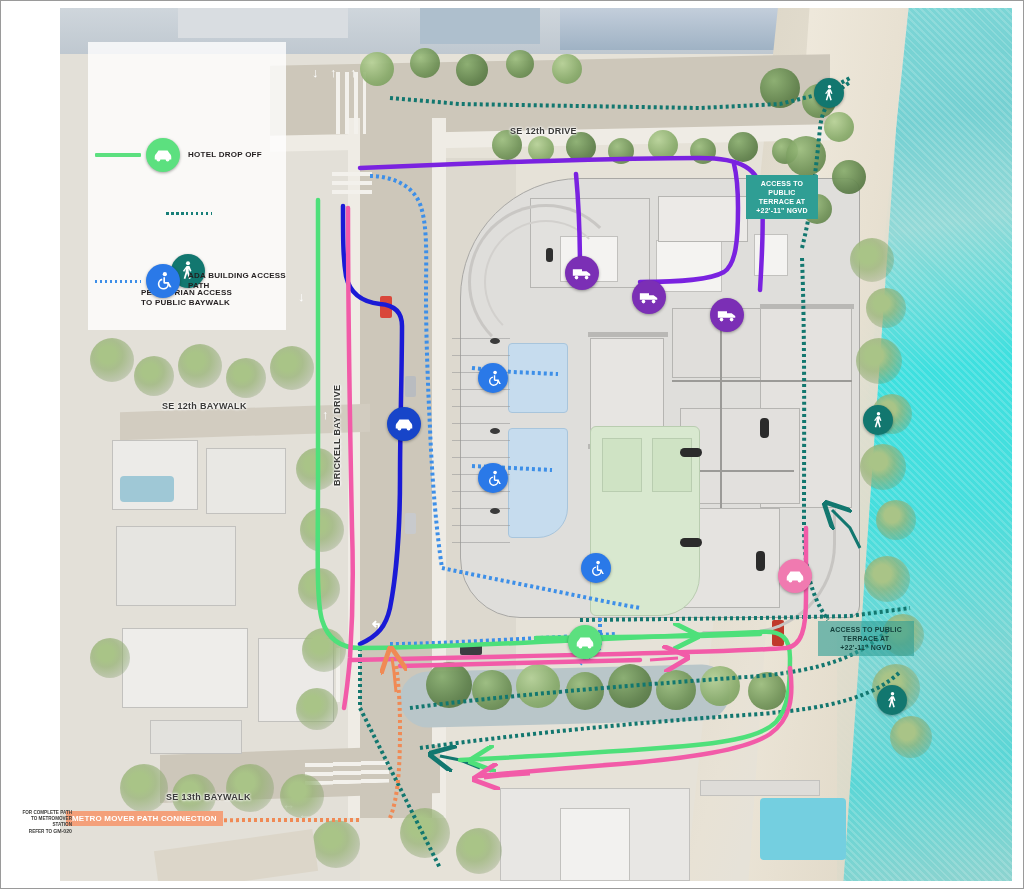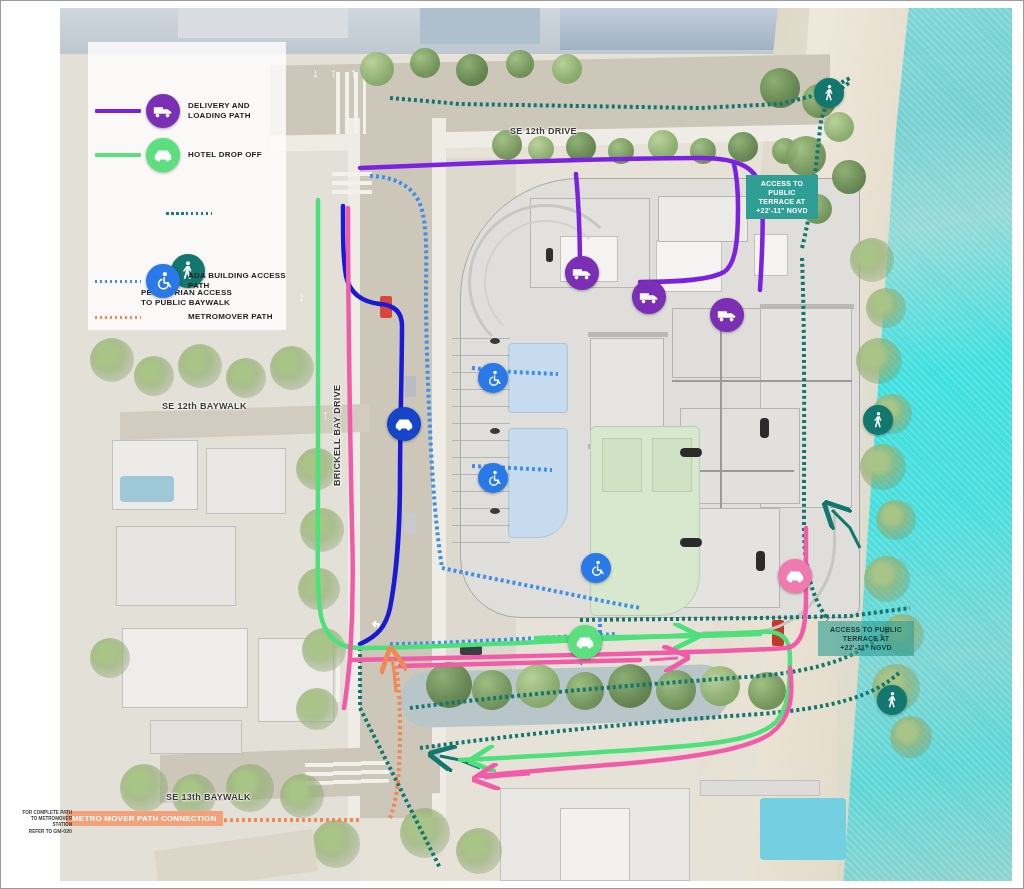--- a/index.html
+++ b/index.html
@@ -510,35 +510,20 @@
   <div class="mm-note" style="position:absolute;left:8px;top:810px;">
     <div>FOR COMPLETE PATH</div>
     <div>TO METROMOVER</div>
     <div>STATION</div>
     <div><span>REFER TO </span><b>GM-020</b></div>
   </div>
 
   <div id="legend">
 
 
-    <div class="leg-row" style="top:52px;">
-      <div class="leg-swatch">
-        <div class="bar" style="background:#7a22e0;"></div>
-      </div>
-      <div class="leg-icon">
-        <div class="marker m-delivery" style="position:relative;left:0;top:0;">
-          <svg viewBox="0 0 24 24">
-            <path fill="#fff" d="M2 8h10v7H2zM12 10h5l4 3v2h-9z"></path>
-            <circle cx="6" cy="17" r="2" fill="#fff"></circle>
-              <circle cx="17" cy="17" r="2" fill="#fff"></circle>
-          </svg>
-        </div>
-      </div>
-      <div class="leg-text" style="max-width:100px;">DELIVERY AND LOADING PATH</div>
-    </div>
 
     <div class="leg-row" style="top:96px;">
       <div class="leg-swatch">
         <div class="bar" style="background:#5ce07f;"></div>
       </div>
       <div class="leg-icon">
         <div class="marker m-hotel" style="position:relative;left:0;top:0;">
           <svg viewBox="0 0 24 24">
             <path fill="#fff" d="M3 14c0-2 1-3 2-4l2-3h10l2 3c1 1 2 2 2 4v3H3z"></path>
             <circle cx="7" cy="17" r="2.1" fill="#fff"></circle>
@@ -575,27 +560,20 @@
             <circle cx="14" cy="4.5" r="2.3" fill="#fff"></circle>
             <path fill="#fff" d="M12.4 8h1.8v5.2h4.1v1.8h-4.4c-.9 0-1.5-.6-1.5-1.5z"></path>
             <path fill="none" stroke="#fff" stroke-width="1.8" d="M17.6 14.8a5.2 5.2 0 1 1-6.4-4.6"></path>
             <path fill="#fff" d="M16.6 14.2l2.6 4.6h2.1l-3.1-5.4z"></path>
           </svg>
         </div>
       </div>
       <div class="leg-text" style="max-width:100px;">ADA BUILDING ACCESS PATH</div>
     </div>
 
-    <div class="leg-row" style="top:264px;">
-      <div class="leg-swatch">
-        <div class="dash" style="background:repeating-linear-gradient(90deg,#f08a55 0 2.5px,rgba(0,0,0,0) 2.5px 5px);"></div>
-      </div>
-      <div class="leg-icon"></div>
-      <div class="leg-text" style="max-width:100px;">METROMOVER PATH</div>
-    </div>
 
   </div>
 
   <div class="frame-line" style="left:0;top:0;width:1024px;height:1px;"></div>
   <div class="frame-line" style="left:1023px;top:0;width:1px;height:889px;"></div>
   <div class="frame-line" style="left:0;top:888px;width:1024px;height:1px;"></div>
   <div class="frame-line" style="left:0;top:0;width:1px;height:889px;"></div>
 
 </div>
 

